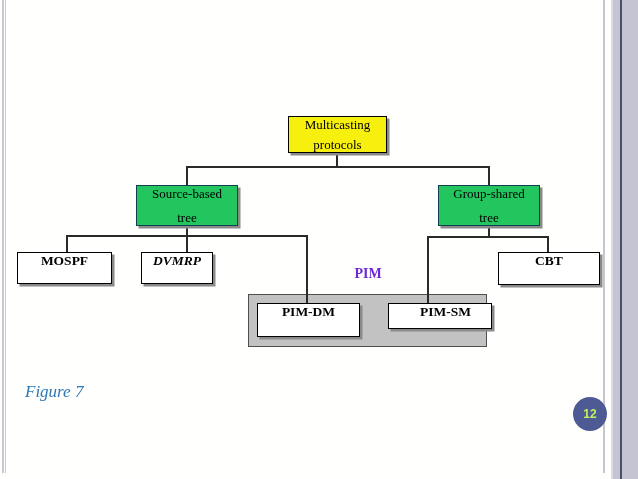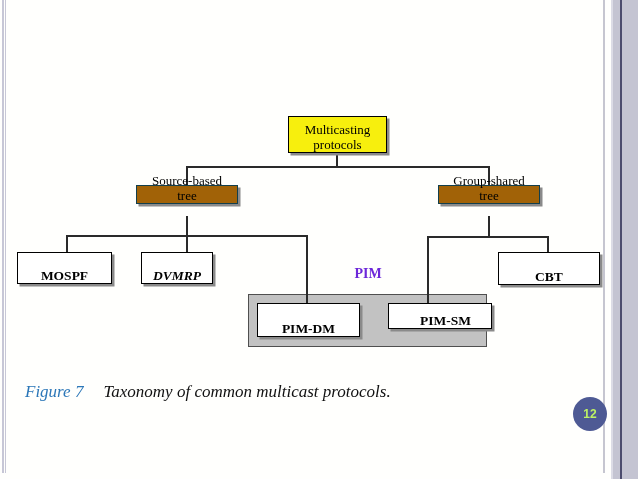--- a/index.html
+++ b/index.html
@@ -22,31 +22,31 @@
     position:absolute;left:33px;top:22px;width:560px;
     font-family:"Liberation Sans", sans-serif;
     font-size:32px;font-weight:bold;font-style:italic;
     letter-spacing:-0.5px;color:#282b8e;
     text-shadow:0 0 1px #8c90ce, 1px 1px 1px #a7aadd, -1px 1px 1px #a7aadd, 2px 2px 2px #b9bce4;
     white-space:nowrap;
   }
 
   
   .node{
-    position:absolute;display:flex;flex-direction:column;align-items:center;justify-content:flex-end;
+    position:absolute;display:flex;flex-direction:column;align-items:center;justify-content:space-between;
     text-align:center;color:#000;z-index:3;box-sizing:border-box;
     box-shadow:2.5px 2.5px 0 #8a8a8a;line-height:15px;
   }
   .node-root{
     left:288px;top:116px;width:99px;height:37px;
     background:#f7ef0d;border:1.6px solid #000;font-size:13px;
   }
   .node-branch{
-    background:#a16207;border:1.6px solid #123f4d;font-size:13px;
-    width:102px;height:19px;
+    background:#22c55e;border:1.6px solid #123f4d;font-size:13px;
+    width:102px;height:41px;
   }
   .node-src{left:136px;top:185px;}
   .node-grp{left:438px;top:185px;}
   .node-leaf{
     background:#ffffff;border:1.6px solid #000;
     font-weight:bold;font-size:13.5px;
   }
   .node-mospf{left:17px;top:252px;width:95px;height:32px;}
   .node-dvmrp{left:141px;top:252px;width:72px;height:32px;font-style:italic;}
   .node-cbt{left:498px;top:252px;width:102px;height:33px;}
@@ -126,18 +126,17 @@
 
     <div class="node node-leaf node-mospf">MOSPF</div>
     <div class="node node-leaf node-dvmrp">DVMRP</div>
     <div class="node node-leaf node-cbt">CBT</div>
     <div class="node node-leaf node-pimdm">PIM-DM</div>
     <div class="node node-leaf node-pimsm">PIM-SM</div>
   </div>
 
   <div class="caption">
     <span class="fig">Figure 7</span>
-    <span class="txt">Taxonomy of common multicast protocols.</span>
   </div>
 
   <div class="page-badge">12</div>
 
 </div>
 
 </body></html>

